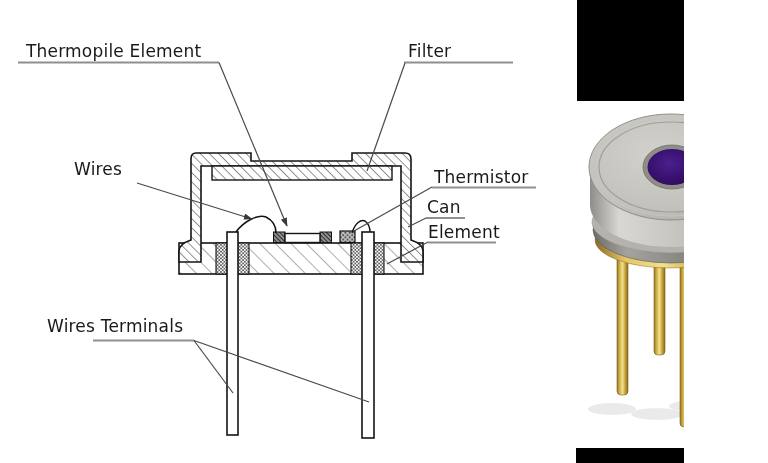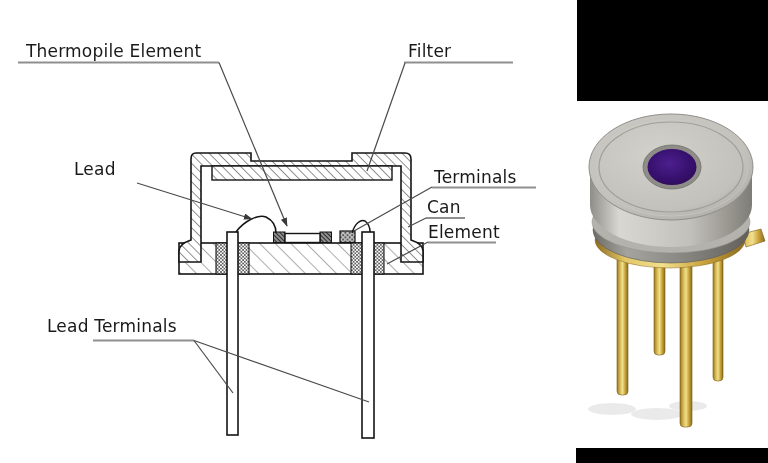--- a/index.html
+++ b/index.html
@@ -1,17 +1,17 @@
 <!DOCTYPE html>
 <html><head>
 <meta charset="utf-8">
 <style>
   html,body{margin:0;padding:0;background:#fff;}
   .stage{
-    position:relative;width:768px;height:463px;background:#ffffff;
+    position:relative;width:684px;height:463px;background:#ffffff;
     overflow:hidden;font-family:"DejaVu Sans",sans-serif;
   }
   .scene{position:absolute;left:0;top:0;}
   .lbl{
     position:absolute;font-size:17px;letter-spacing:.2px;line-height:1.15;
     color:#191919;white-space:nowrap;
   }
 </style>
 </head>
 <body>
@@ -156,19 +156,19 @@
       <ellipse cx="671" cy="167" rx="82" ry="53" fill="url(#topGrad)" stroke="#918f8a" stroke-width="1"></ellipse>
       <ellipse cx="671" cy="167" rx="77" ry="49" fill="none" stroke="#c6c4bf" stroke-width="1"></ellipse>
       <ellipse cx="671" cy="167" rx="72" ry="45" fill="none" stroke="#a19f9a" stroke-width="1.2"></ellipse>
       <ellipse cx="672" cy="167" rx="29" ry="22" fill="#8f8d88" stroke="#6f6d68" stroke-width="0.8"></ellipse>
       <ellipse cx="672" cy="167" rx="24.5" ry="18" fill="url(#purpleGrad)"></ellipse>
     </g>
   </svg>
 
   <div class="lbl" style="left:26px;top:42px;">Thermopile Element</div>
   <div class="lbl" style="left:408px;top:42px;text-align:center;">Filter</div>
-  <div class="lbl" style="left:74px;top:160px;">Lead</div>
-  <div class="lbl" style="left:434px;top:168px;">Terminals</div>
+  <div class="lbl" style="left:74px;top:160px;">Wires</div>
+  <div class="lbl" style="left:434px;top:168px;">Thermistor</div>
   <div class="lbl" style="left:427px;top:198px;">Can</div>
   <div class="lbl" style="left:428px;top:223px;">Element</div>
-  <div class="lbl" style="left:47px;top:317px;">Lead Terminals</div>
+  <div class="lbl" style="left:47px;top:317px;">Wires Terminals</div>
 
 </div>
 
 </body></html>

